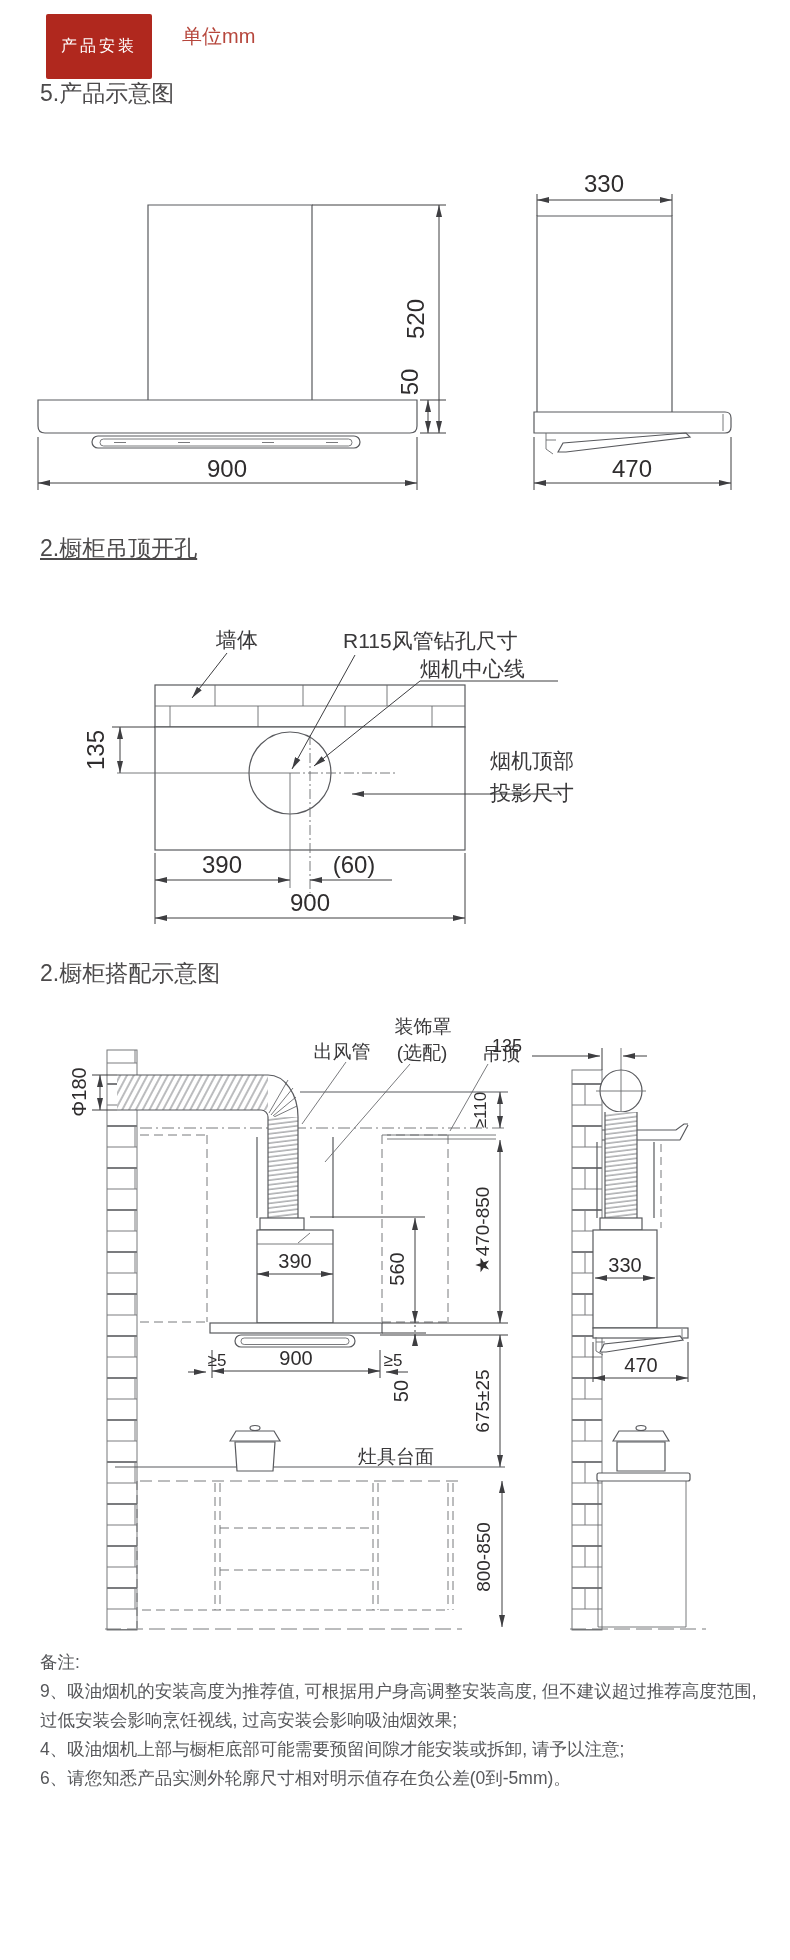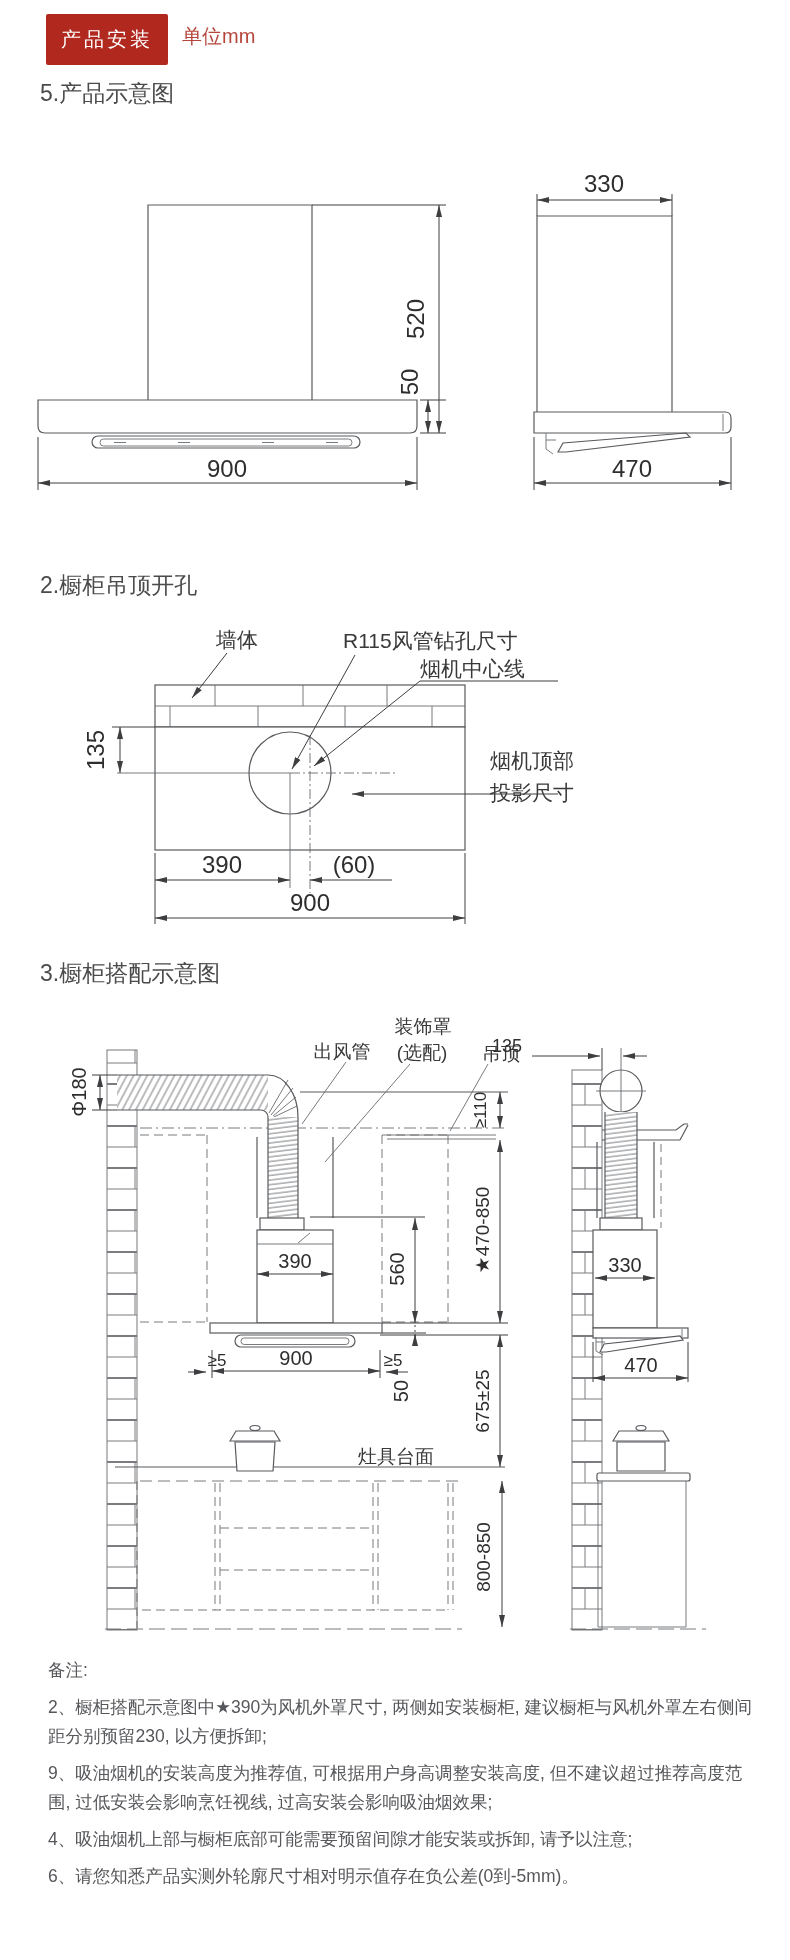--- a/index.html
+++ b/index.html
@@ -1,33 +1,33 @@
 <!DOCTYPE html>
 <html><head>
 <meta charset="utf-8">
 <style>
   html,body{margin:0;padding:0;}
   body{width:790px;height:1960px;background:#fff;position:relative;
        font-family:"Liberation Sans","DejaVu Sans",sans-serif;overflow:hidden;}
   .badge{position:absolute;left:46px;top:14px;background:#b0281e;color:#fff;
-         font-size:20px;letter-spacing:3px;padding:12px 15px;border-radius:2px;}
+         font-size:16px;letter-spacing:3px;padding:22px 15px;border-radius:2px;}
   .unit{position:absolute;left:182px;top:23px;color:#b6463c;font-size:20px;text-align:right;}
   .sec-title{position:absolute;left:40px;font-size:23px;color:#4c4a4b;}
-  #t1{top:78px;} #t2{top:570px;} #t3{top:958px;}
+  #t1{top:78px;} #t2{top:533px;text-decoration:underline;} #t3{top:958px;}
   .drawing{position:absolute;}
   #d1{left:30px;top:130px;} #d2{left:60px;top:590px;} #d3{left:30px;top:1000px;}
   svg text{font-family:"Liberation Sans","DejaVu Sans",sans-serif;fill:#2f2d2e;}
   svg .lbl{fill:#39383a;}
   .ln{stroke:#595a5e;stroke-width:1.2;fill:none;}
   .thin{stroke:#6a6b6e;stroke-width:0.9;fill:none;}
   .dim{stroke:#3e3e41;stroke-width:1;fill:none;}
   .wf{fill:#fff;}
   .notes{position:absolute;left:40px;top:1648px;width:728px;
          font-size:17.5px;line-height:29px;color:#56575a;}
-  .notes div{margin:8px;}
+  .notes div{margin:0;}
 </style>
 </head>
 <body>
 
 <div class="badge">产品安装</div>
 <div class="unit">单位mm</div>
 
 <div id="t1" class="sec-title">5.产品示意图</div>
 
 <svg id="d1" class="drawing" width="730" height="390" viewBox="0 0 730 390">
@@ -117,21 +117,21 @@
     <line class="dim" x1="95" y1="290" x2="230" y2="290" marker-start="url(#a2s)" marker-end="url(#a2e)"></line>
     <text font-size="24" text-anchor="middle" x="162" y="283">390</text>
     <line class="dim" x1="250" y1="290" x2="332" y2="290" marker-start="url(#a2s)"></line>
     <text font-size="24" text-anchor="middle" x="294" y="283">(60)</text>
     <path class="dim" d="M95,263 V334 M405,263 V334"></path>
     <line class="dim" x1="95" y1="328" x2="405" y2="328" marker-start="url(#a2s)" marker-end="url(#a2e)"></line>
     <text font-size="24" text-anchor="middle" x="250" y="321">900</text>
   </g>
 </svg>
 
-<div id="t3" class="sec-title">3.橱柜搭配示意图</div>
+<div id="t3" class="sec-title">2.橱柜搭配示意图</div>
 
 <svg id="d3" class="drawing" width="740" height="645" viewBox="0 0 740 645">
   <defs>
     <marker id="a3e" markerUnits="userSpaceOnUse" markerWidth="13" markerHeight="8" refX="12" refY="4" orient="auto">
       <path d="M0,1 L12,4 L0,7 Z" fill="#3e3e41"></path>
       </marker>
     <marker id="a3s" markerUnits="userSpaceOnUse" markerWidth="13" markerHeight="8" refX="0" refY="4" orient="auto">
       <path d="M12,1 L0,4 L12,7 Z" fill="#3e3e41"></path>
       </marker>
     <pattern id="bricksP" width="30" height="42" patternUnits="userSpaceOnUse">
@@ -288,17 +288,16 @@
       <path class="ln wf" d="M587,442 H635 V471 H587 Z"></path>
     </g>
     <rect class="ln wf" x="567" y="473" width="93" height="8" rx="2"></rect>
     <path class="thin" d="M568,481 V627 M656,481 V627 M568,627 H656"></path>
     <path class="thin" d="M540,629 H676" stroke-dasharray="16 6"></path>
   </g>
 </svg>
 
 <div class="notes">
   <div>备注:</div>
-  <div>2、橱柜搭配示意图中★390为风机外罩尺寸, 两侧如安装橱柜, 建议橱柜与风机外罩左右侧间距分别预留230, 以方便拆卸;</div>
   <div>9、吸油烟机的安装高度为推荐值, 可根据用户身高调整安装高度, 但不建议超过推荐高度范围, 过低安装会影响烹饪视线, 过高安装会影响吸油烟效果;</div>
   <div>4、吸油烟机上部与橱柜底部可能需要预留间隙才能安装或拆卸, 请予以注意;</div>
   <div>6、请您知悉产品实测外轮廓尺寸相对明示值存在负公差(0到-5mm)。</div>
 </div>
 
 </body></html>

